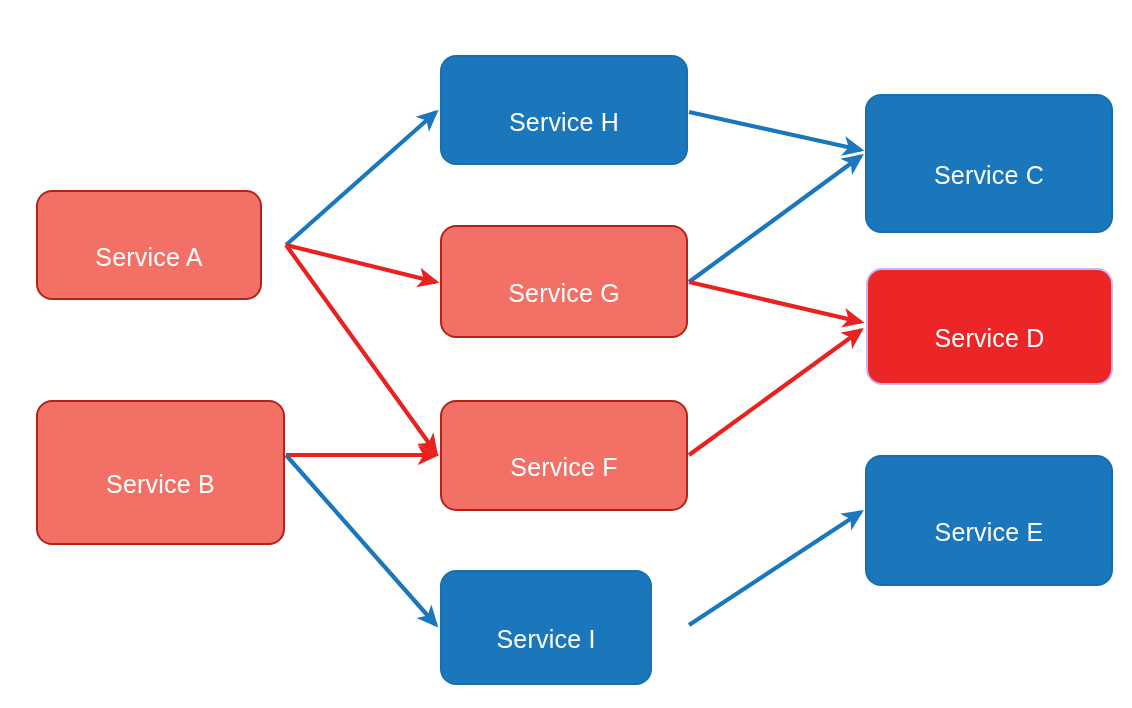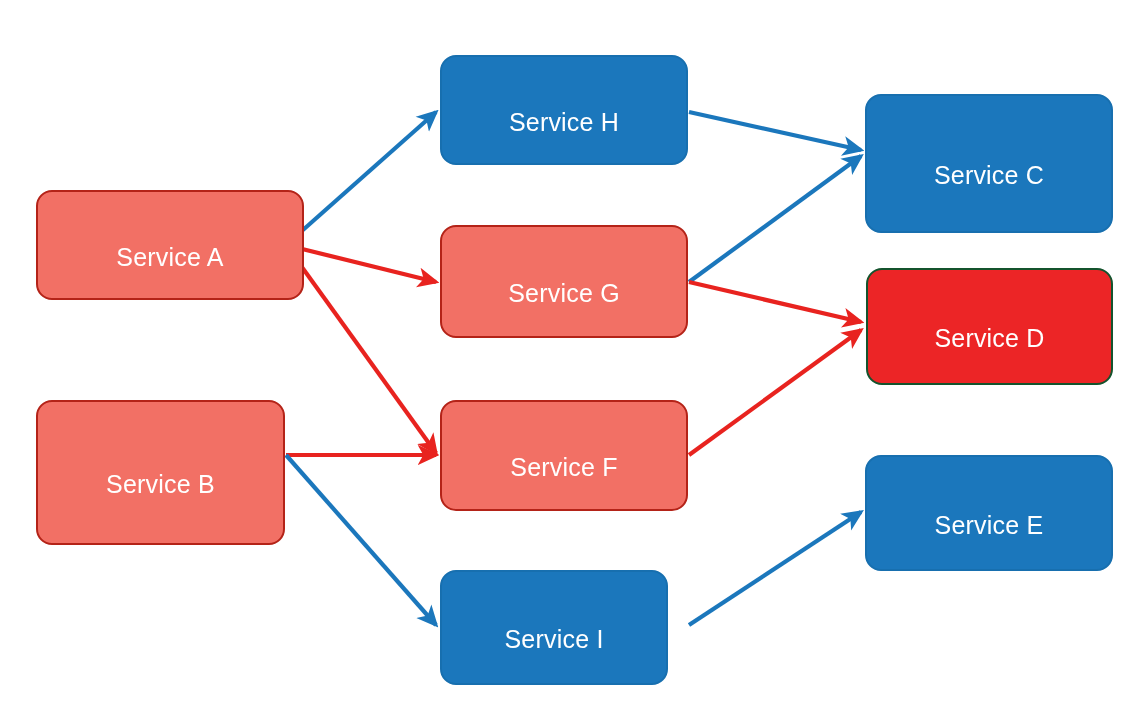--- a/index.html
+++ b/index.html
@@ -46,21 +46,21 @@
   .node.salmon {
     background: #F27065;
     border: 2px solid #B42318;
   }
   .node.blue {
     background: #1B77BC;
     border: 2px solid #176FAF;
   }
   .node.red {
     background: #EC2526;
-    border: 2px solid #14532d;
+    border: 2px solid #c4b5fd;
   }
 </style>
 </head>
 <body>
 
 <div id="canvas">
 
   <svg id="edge-layer" viewBox="0 0 1132 708" width="1132" height="708" xmlns="http://www.w3.org/2000/svg">
       <defs>
         <marker id="arrow-0" viewBox="0 0 10 10" refX="8.4" refY="5" markerWidth="5.2" markerHeight="5.2" orient="auto-start-reverse" markerUnits="strokeWidth">
@@ -96,42 +96,42 @@
       </g>
       <g>
         <line x1="689" y1="455" x2="861" y2="330" stroke="#E8231F" stroke-width="4.2" stroke-linecap="butt" marker-end="url(#arrow-1)"></line>
       </g>
       <g>
         <line x1="689" y1="625" x2="861" y2="512" stroke="#1B77BC" stroke-width="4.2" stroke-linecap="butt" marker-end="url(#arrow-0)"></line>
       </g>
     </svg>
 
   <div id="node-layer">
-      <div class="node salmon" style="left: 36px; top: 190px; width: 268px; height: 110px;">
+      <div class="node salmon" style="left: 36px; top: 190px; width: 226px; height: 110px;">
         <span class="node-label">Service A</span>
       </div>
       <div class="node salmon" style="left: 36px; top: 400px; width: 249px; height: 145px;">
         <span class="node-label">Service B</span>
       </div>
       <div class="node blue" style="left: 440px; top: 55px; width: 248px; height: 110px;">
         <span class="node-label">Service H</span>
       </div>
       <div class="node salmon" style="left: 440px; top: 225px; width: 248px; height: 113px;">
         <span class="node-label">Service G</span>
       </div>
       <div class="node salmon" style="left: 440px; top: 400px; width: 248px; height: 111px;">
         <span class="node-label">Service F</span>
       </div>
-      <div class="node blue" style="left: 440px; top: 570px; width: 228px; height: 115px;">
+      <div class="node blue" style="left: 440px; top: 570px; width: 212px; height: 115px;">
         <span class="node-label">Service I</span>
       </div>
       <div class="node blue" style="left: 865px; top: 94px; width: 248px; height: 139px;">
         <span class="node-label">Service C</span>
       </div>
       <div class="node red" style="left: 866px; top: 268px; width: 247px; height: 117px;">
         <span class="node-label">Service D</span>
       </div>
-      <div class="node blue" style="left: 865px; top: 455px; width: 248px; height: 116px;">
+      <div class="node blue" style="left: 865px; top: 455px; width: 248px; height: 131px;">
         <span class="node-label">Service E</span>
       </div>
     </div>
 
 </div>
 
 </body></html>

